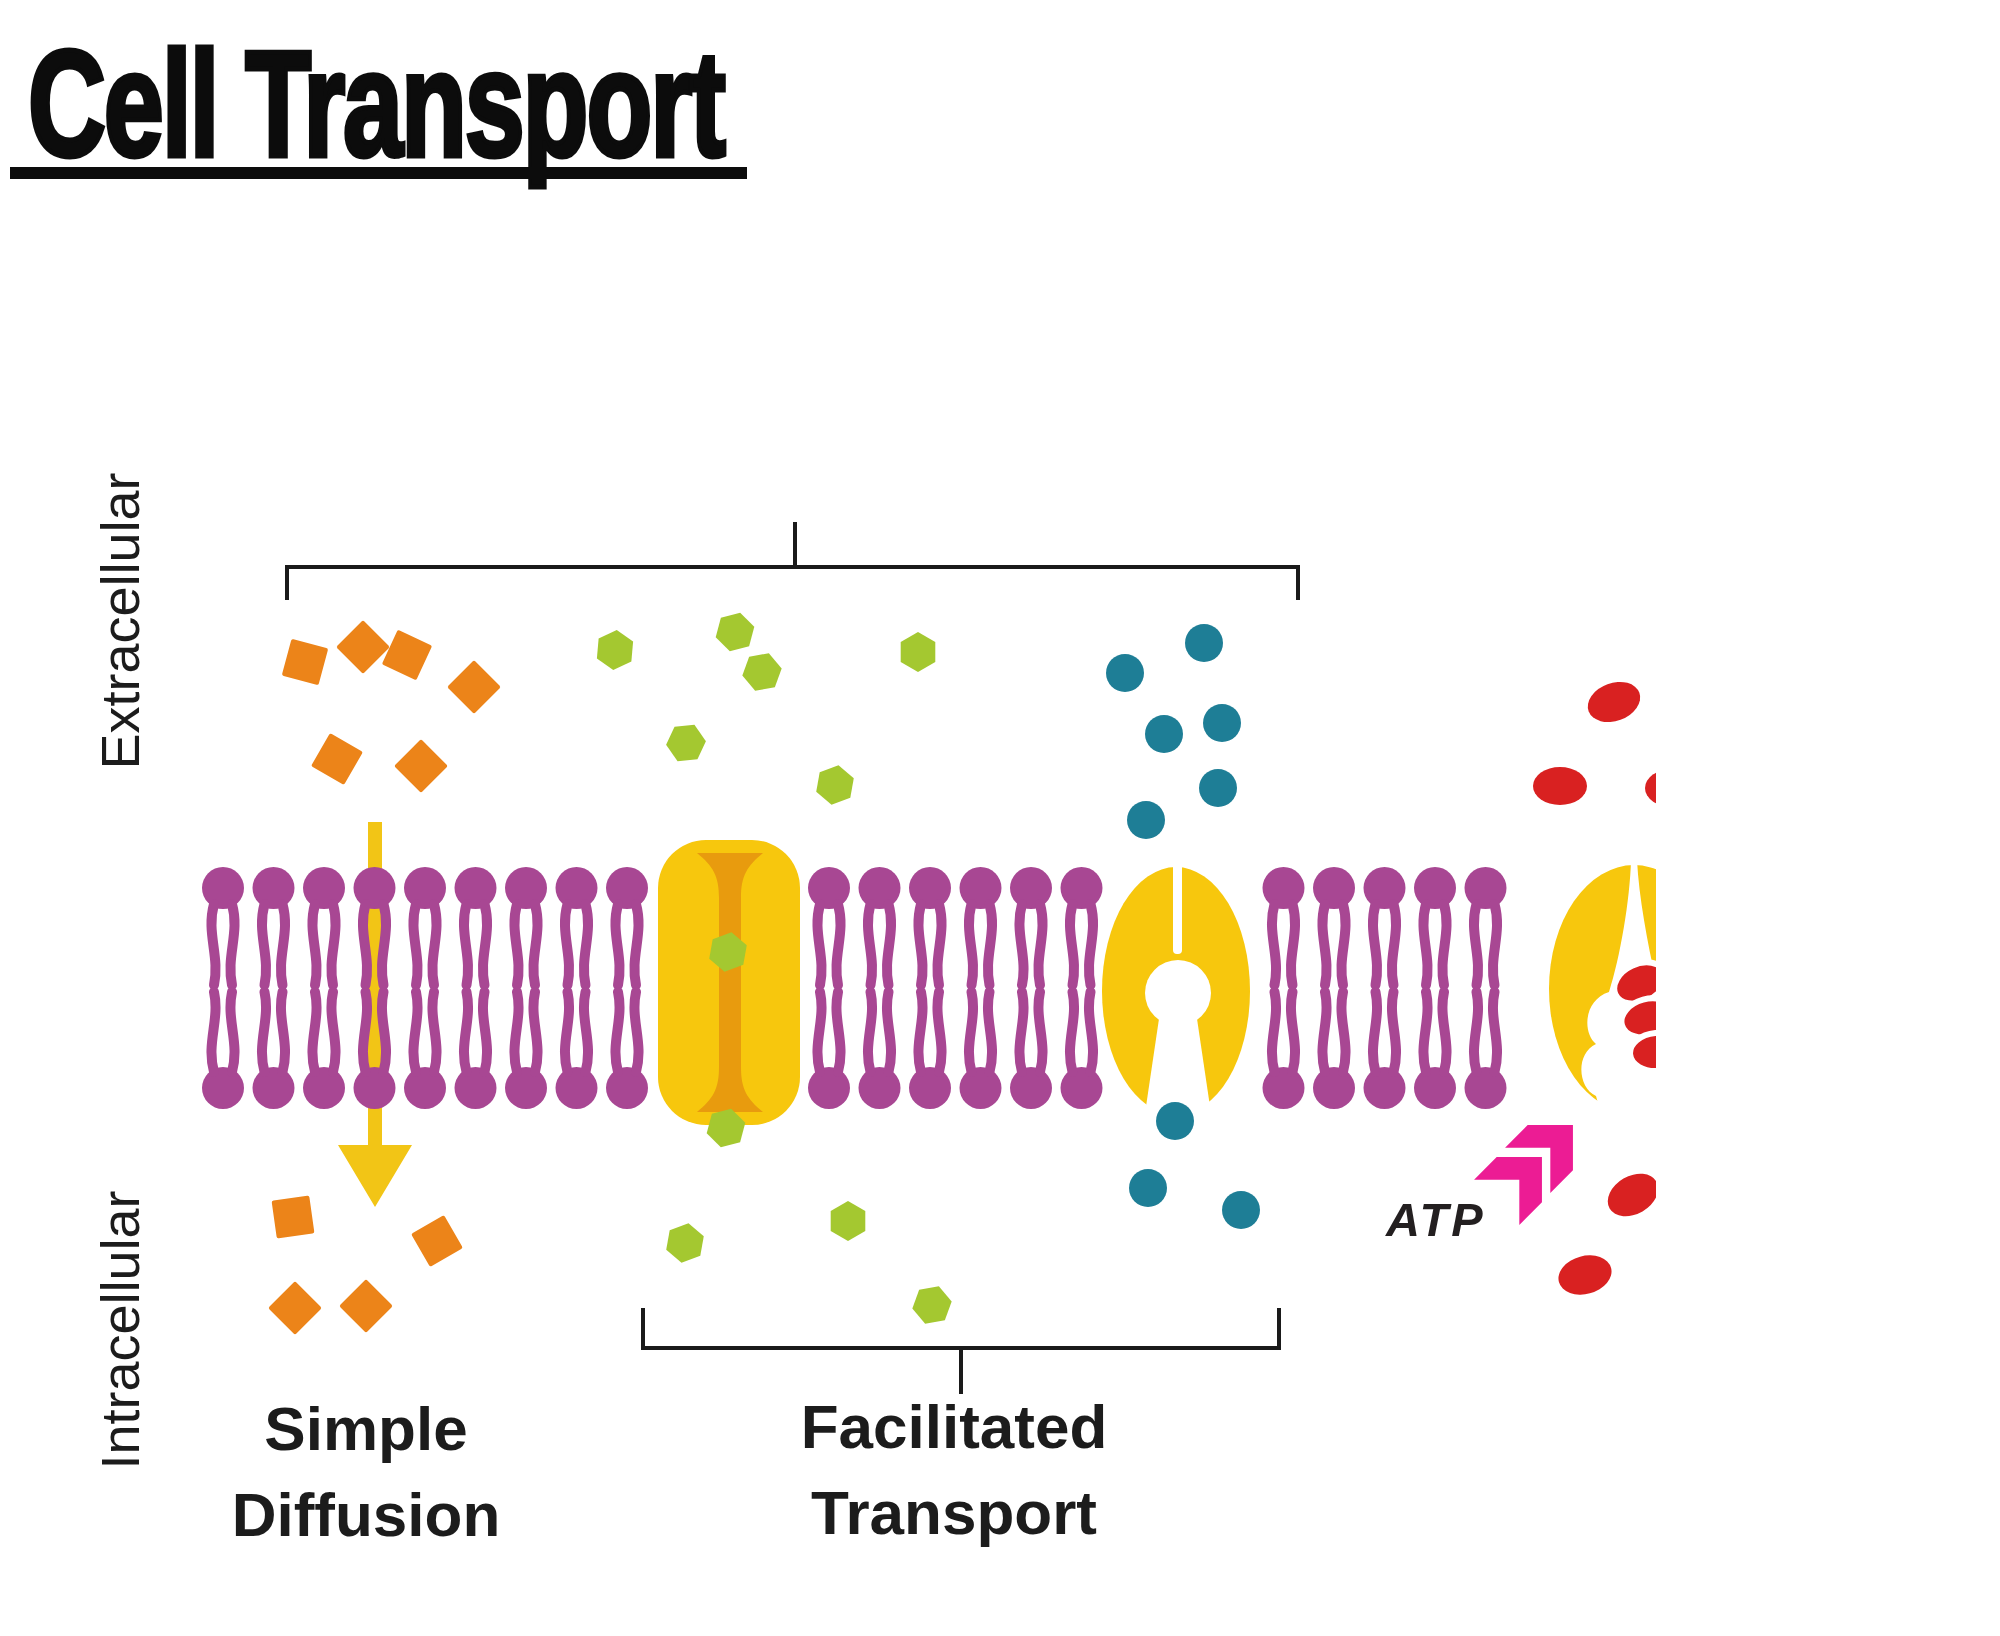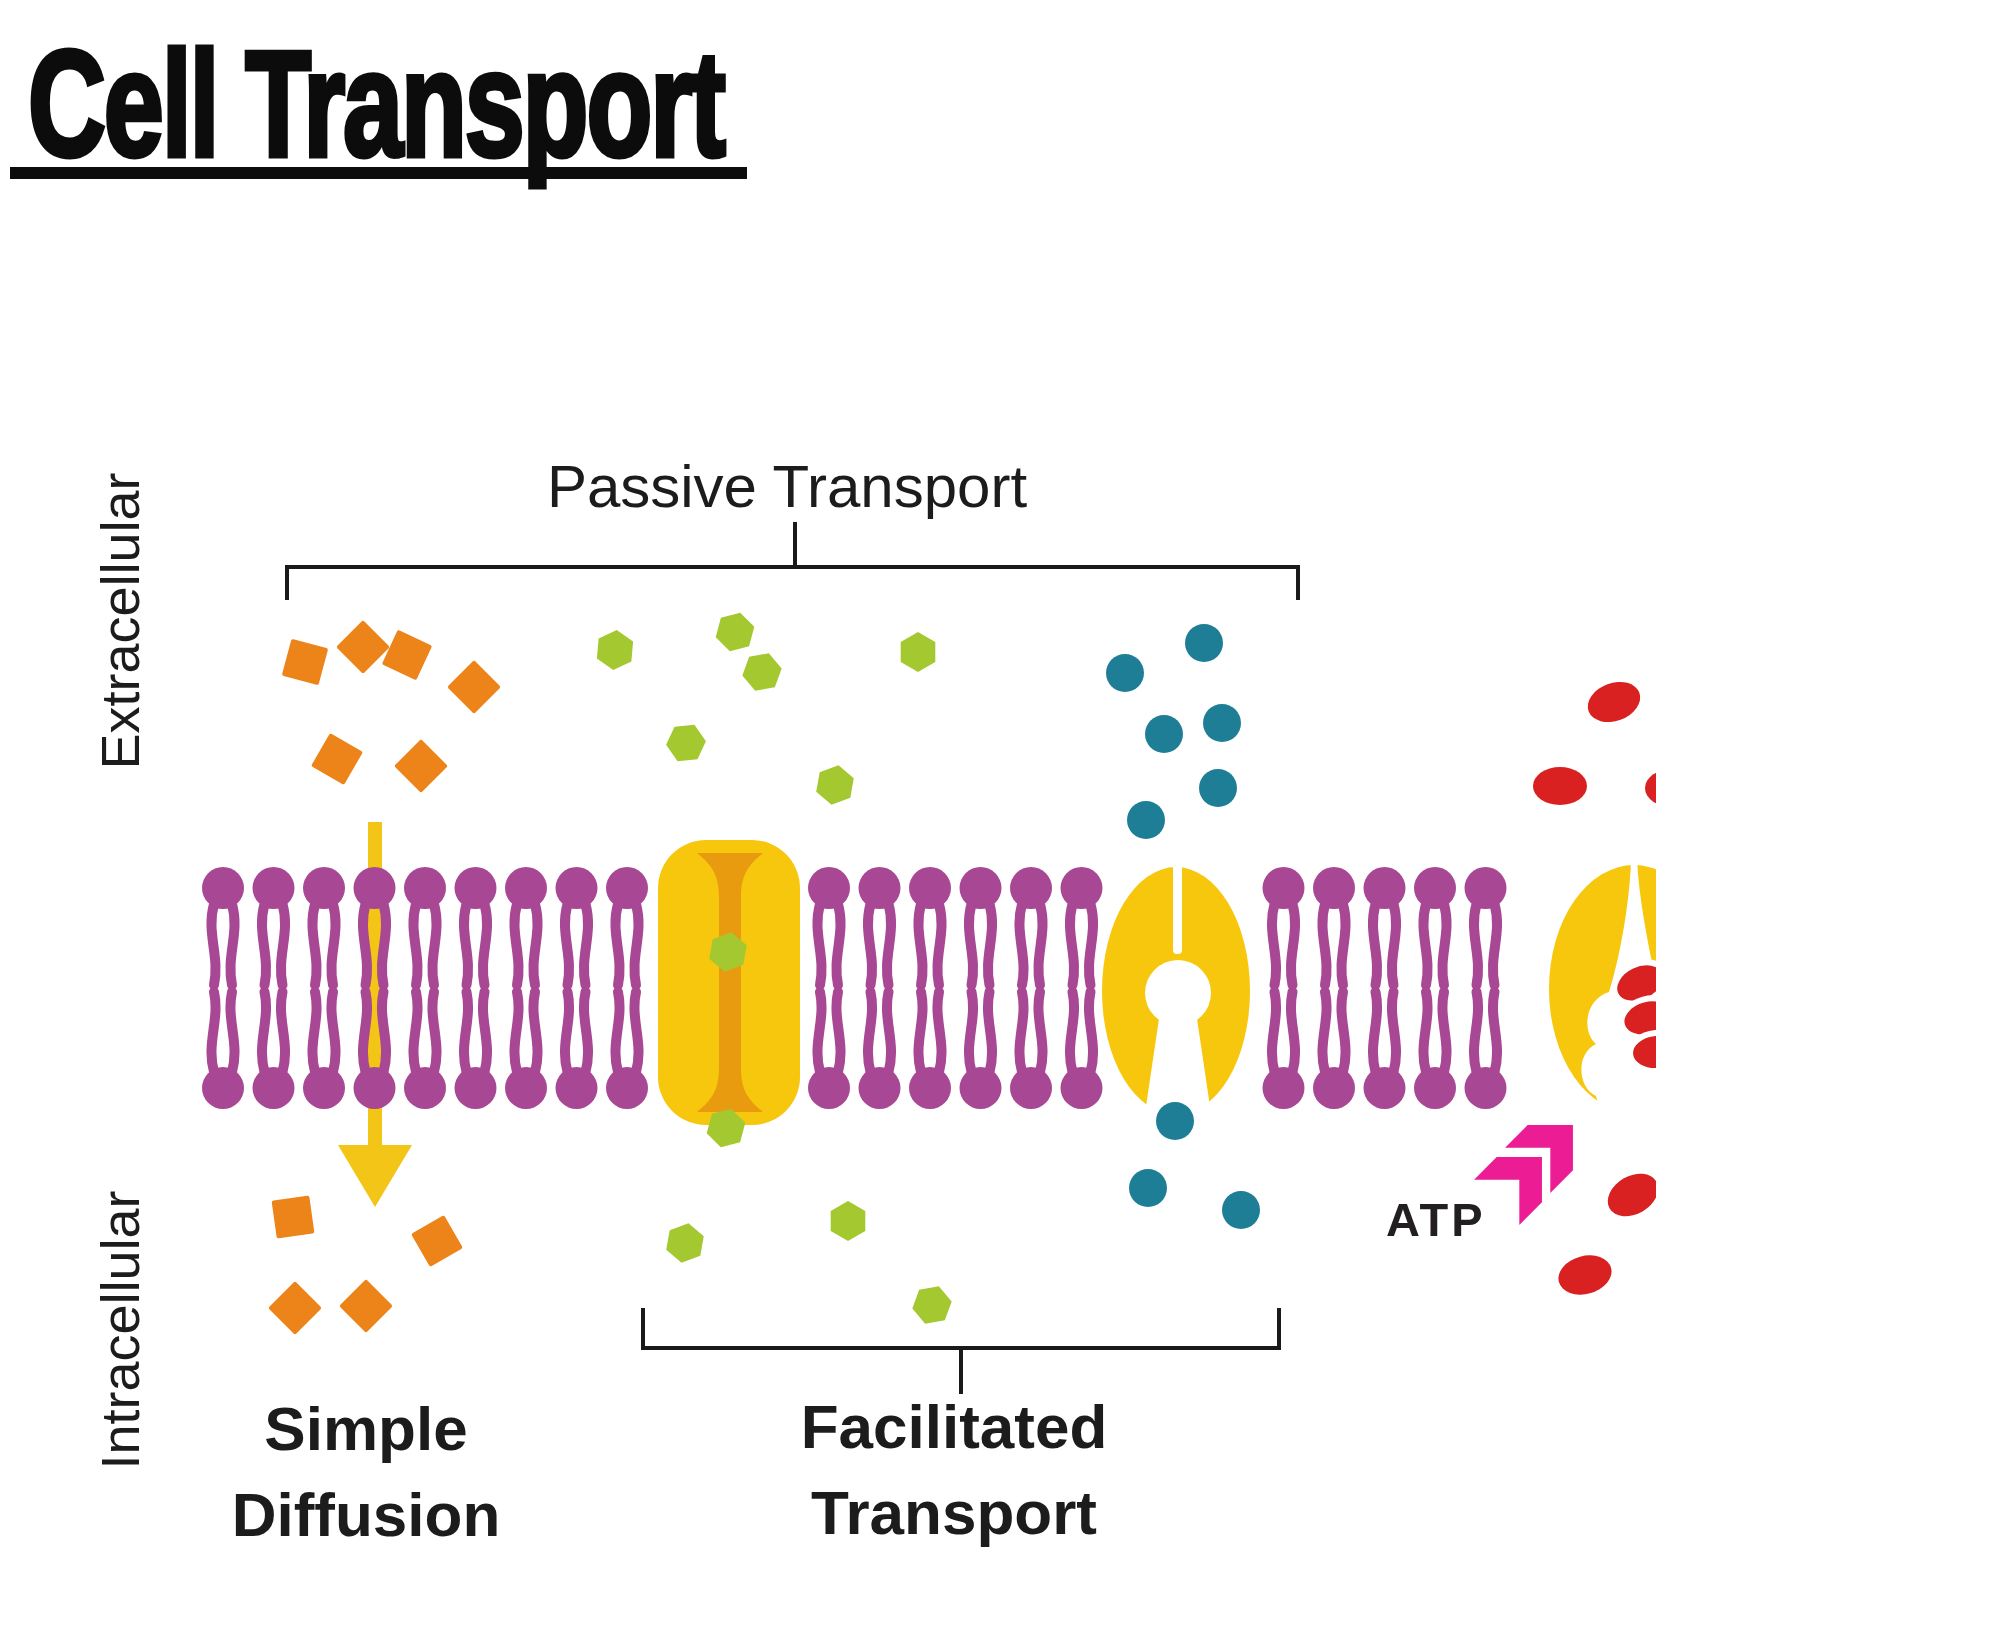--- a/index.html
+++ b/index.html
@@ -9,21 +9,21 @@
   .lbl{position:absolute;transform:translate(-50%,-50%);white-space:pre-line;text-align:center;
        color:#1c1c1c;line-height:1.38;}
   .lbl-top{font-size:60px;}
   .lbl-bottom{font-size:62px;font-weight:bold;}
   .lbl-vert{font-size:54px;transform:translate(-50%,-50%) rotate(-90deg);white-space:nowrap;}
   .title{position:absolute;left:28px;top:18px;font-size:150px;font-weight:900;
          letter-spacing:-3px;transform:scaleX(0.72);transform-origin:left top;
          -webkit-text-stroke:5px #0c0c0c;color:#0c0c0c;white-space:nowrap;}
   .title-underline{position:absolute;left:10px;top:167px;width:737px;height:12px;background:#0c0c0c;}
   .atp{position:absolute;left:1386px;top:1192px;font-size:47px;font-weight:800;
-       letter-spacing:3px;color:#231f20;}
+       letter-spacing:3px;color:#231f20;font-style:italic;}
 </style>
 </head>
 <body>
 
 <div class="stage">
 
   <svg id="diagram-svg" width="2000" height="1636" viewBox="0 0 2000 1636">
 
     <path d="M368 822 L382 822 L382 1145 L412 1145 L375 1207 L338 1145 L368 1145 Z" fill="var(--c-arrow)"></path>
 
@@ -266,21 +266,20 @@
       <path d="M961 1348 L961 1394"></path>
     </g>
   </svg>
 
   <div class="title">Cell Transport</div>
   <div class="title-underline"></div>
 
   <div class="lbl lbl-vert" style="left:120px;top:621px;">Extracellular</div>
   <div class="lbl lbl-vert" style="left:120px;top:1330px;">Intracellular</div>
 
-  <div class="lbl lbl-top" style="left:787px;top:487px;">Passive Transport</div>
 
   <div class="lbl lbl-bottom" style="left:366px;top:1472px;">Simple
 Diffusion</div>
   <div class="lbl lbl-bottom" style="left:954px;top:1470px;">Facilitated
 Transport</div>
 
   <div class="atp">ATP</div>
 </div>
 
 </body></html>

